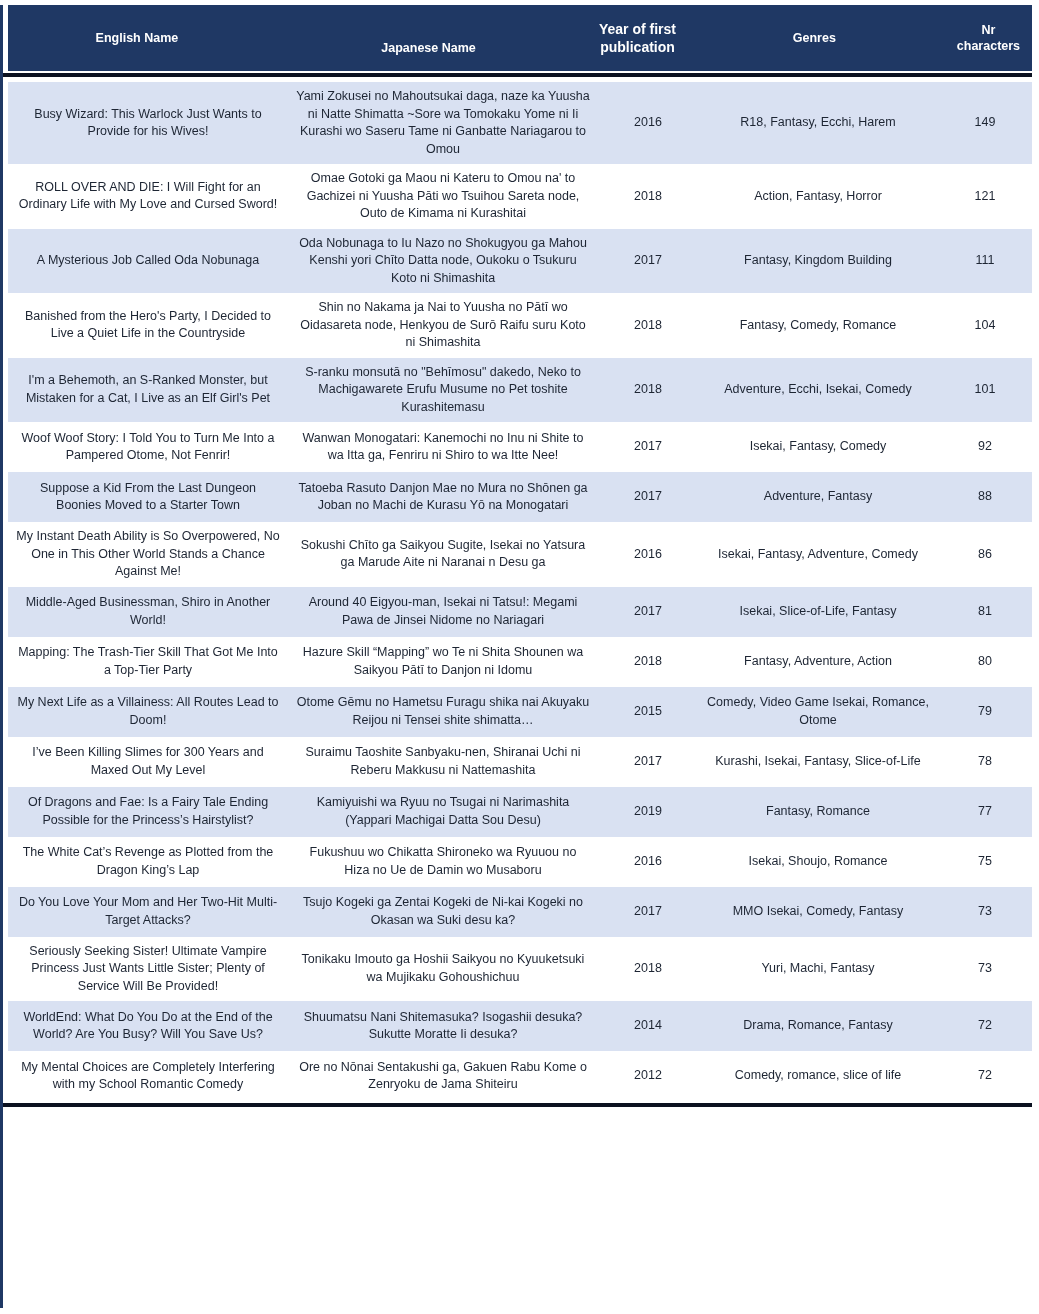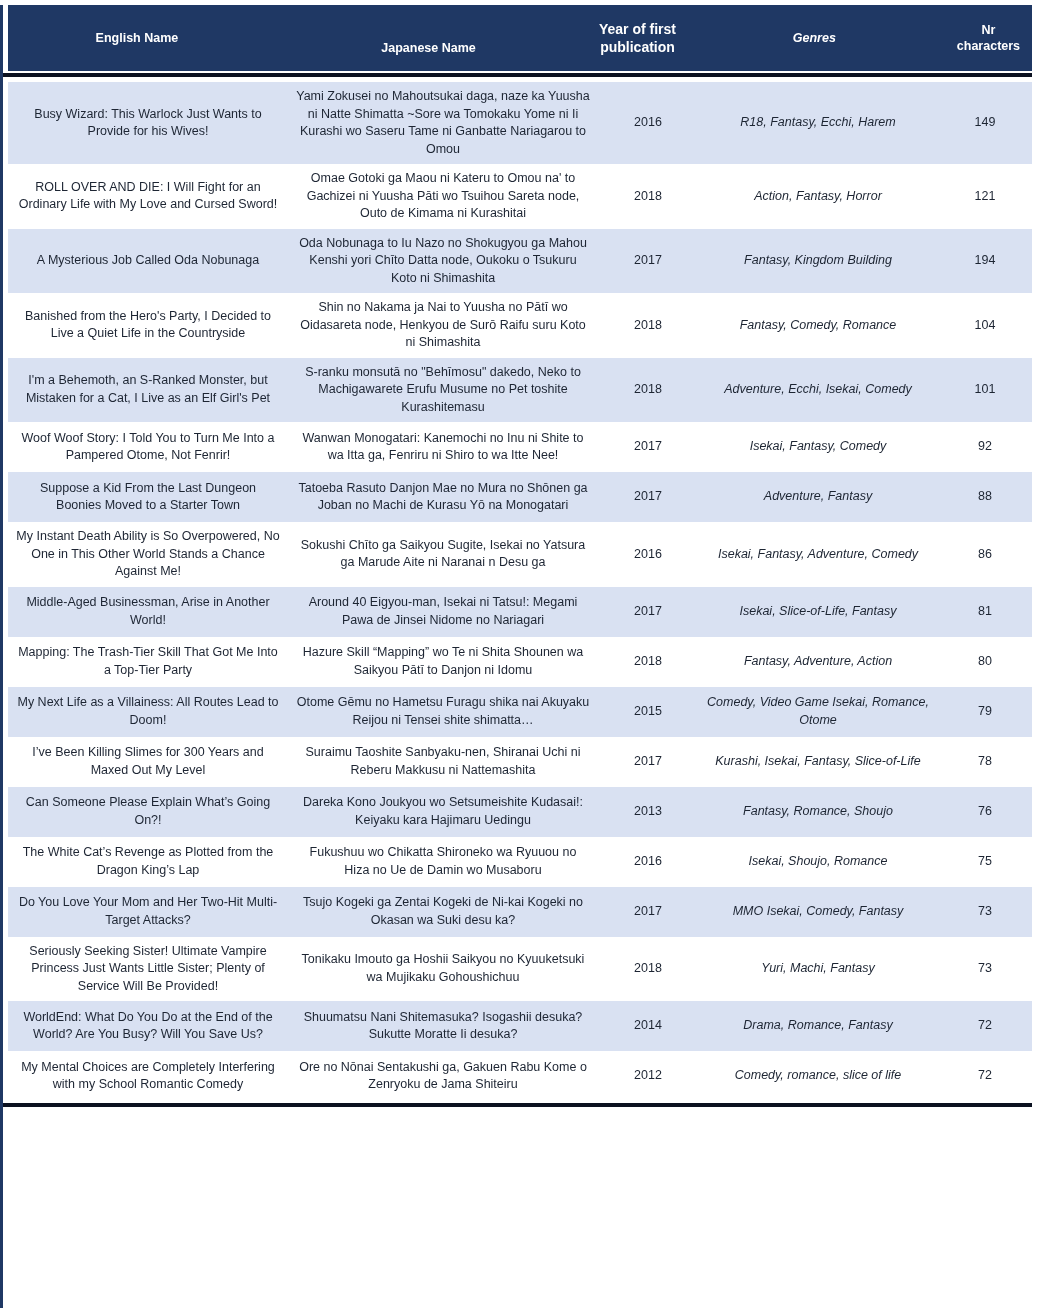--- a/index.html
+++ b/index.html
@@ -17,21 +17,21 @@
     left: 0; top: 5px; bottom: 6px;
     width: 3px;
     background: #1F3864;
   }
   .content { padding: 5px 7px 0 8px; }
 
   
   .c1 { width: 280px; }
   .c2 { width: 310px; margin-top: 20px; }
   .c3 { width: 100px; }
-  .c4 { width: 240px; font-style: italic; }
+  .c4 { width: 240px; }
   .c5 { width: 94px; }
 
   .thead {
     display: flex;
     background: #1F3864;
     color: #ffffff;
     font-weight: bold;
     font-size: 12.5px;
     gap: 20px;
   }
@@ -122,21 +122,21 @@
             <td class="c2">Omae Gotoki ga Maou ni Kateru to Omou na' to Gachizei ni Yuusha Pāti wo Tsuihou Sareta node, Outo de Kimama ni Kurashitai</td>
             <td class="c3">2018</td>
             <td class="c4">Action, Fantasy, Horror</td>
             <td class="c5">121</td>
           </tr>
           <tr>
             <td class="c1">A Mysterious Job Called Oda Nobunaga</td>
             <td class="c2">Oda Nobunaga to Iu Nazo no Shokugyou ga Mahou Kenshi yori Chīto Datta node, Oukoku o Tsukuru Koto ni Shimashita</td>
             <td class="c3">2017</td>
             <td class="c4">Fantasy, Kingdom Building</td>
-            <td class="c5">194</td>
+            <td class="c5">111</td>
           </tr>
           <tr>
             <td class="c1">Banished from the Hero's Party, I Decided to Live a Quiet Life in the Countryside</td>
             <td class="c2">Shin no Nakama ja Nai to Yuusha no Pātī wo Oidasareta node, Henkyou de Surō Raifu suru Koto ni Shimashita</td>
             <td class="c3">2018</td>
             <td class="c4">Fantasy, Comedy, Romance</td>
             <td class="c5">104</td>
           </tr>
           <tr>
             <td class="c1">I'm a Behemoth, an S-Ranked Monster, but Mistaken for a Cat, I Live as an Elf Girl's Pet</td>
@@ -160,21 +160,21 @@
             <td class="c5">88</td>
           </tr>
           <tr>
             <td class="c1">My Instant Death Ability is So Overpowered, No One in This Other World Stands a Chance Against Me!</td>
             <td class="c2">Sokushi Chīto ga Saikyou Sugite, Isekai no Yatsura ga Marude Aite ni Naranai n Desu ga</td>
             <td class="c3">2016</td>
             <td class="c4">Isekai, Fantasy, Adventure, Comedy</td>
             <td class="c5">86</td>
           </tr>
           <tr>
-            <td class="c1">Middle-Aged Businessman, Arise in Another World!</td>
+            <td class="c1">Middle-Aged Businessman, Shiro in Another World!</td>
             <td class="c2">Around 40 Eigyou-man, Isekai ni Tatsu!: Megami Pawa de Jinsei Nidome no Nariagari</td>
             <td class="c3">2017</td>
             <td class="c4">Isekai, Slice-of-Life, Fantasy</td>
             <td class="c5">81</td>
           </tr>
           <tr>
             <td class="c1">Mapping: The Trash-Tier Skill That Got Me Into a Top-Tier Party</td>
             <td class="c2">Hazure Skill “Mapping” wo Te ni Shita Shounen wa Saikyou Pātī to Danjon ni Idomu</td>
             <td class="c3">2018</td>
             <td class="c4">Fantasy, Adventure, Action</td>
@@ -188,25 +188,25 @@
             <td class="c5">79</td>
           </tr>
           <tr>
             <td class="c1">I’ve Been Killing Slimes for 300 Years and Maxed Out My Level</td>
             <td class="c2">Suraimu Taoshite Sanbyaku-nen, Shiranai Uchi ni Reberu Makkusu ni Nattemashita</td>
             <td class="c3">2017</td>
             <td class="c4">Kurashi, Isekai, Fantasy, Slice-of-Life</td>
             <td class="c5">78</td>
           </tr>
           <tr>
-            <td class="c1">Can Someone Please Explain What’s Going On?!</td>
-            <td class="c2">Dareka Kono Joukyou wo Setsumeishite Kudasai!: Keiyaku kara Hajimaru Uedingu</td>
-            <td class="c3">2013</td>
-            <td class="c4">Fantasy, Romance, Shoujo</td>
-            <td class="c5">76</td>
+            <td class="c1">Of Dragons and Fae: Is a Fairy Tale Ending Possible for the Princess’s Hairstylist?</td>
+            <td class="c2">Kamiyuishi wa Ryuu no Tsugai ni Narimashita (Yappari Machigai Datta Sou Desu)</td>
+            <td class="c3">2019</td>
+            <td class="c4">Fantasy, Romance</td>
+            <td class="c5">77</td>
           </tr>
           <tr>
             <td class="c1">The White Cat’s Revenge as Plotted from the Dragon King’s Lap</td>
             <td class="c2">Fukushuu wo Chikatta Shironeko wa Ryuuou no Hiza no Ue de Damin wo Musaboru</td>
             <td class="c3">2016</td>
             <td class="c4">Isekai, Shoujo, Romance</td>
             <td class="c5">75</td>
           </tr>
           <tr>
             <td class="c1">Do You Love Your Mom and Her Two-Hit Multi-Target Attacks?</td>

